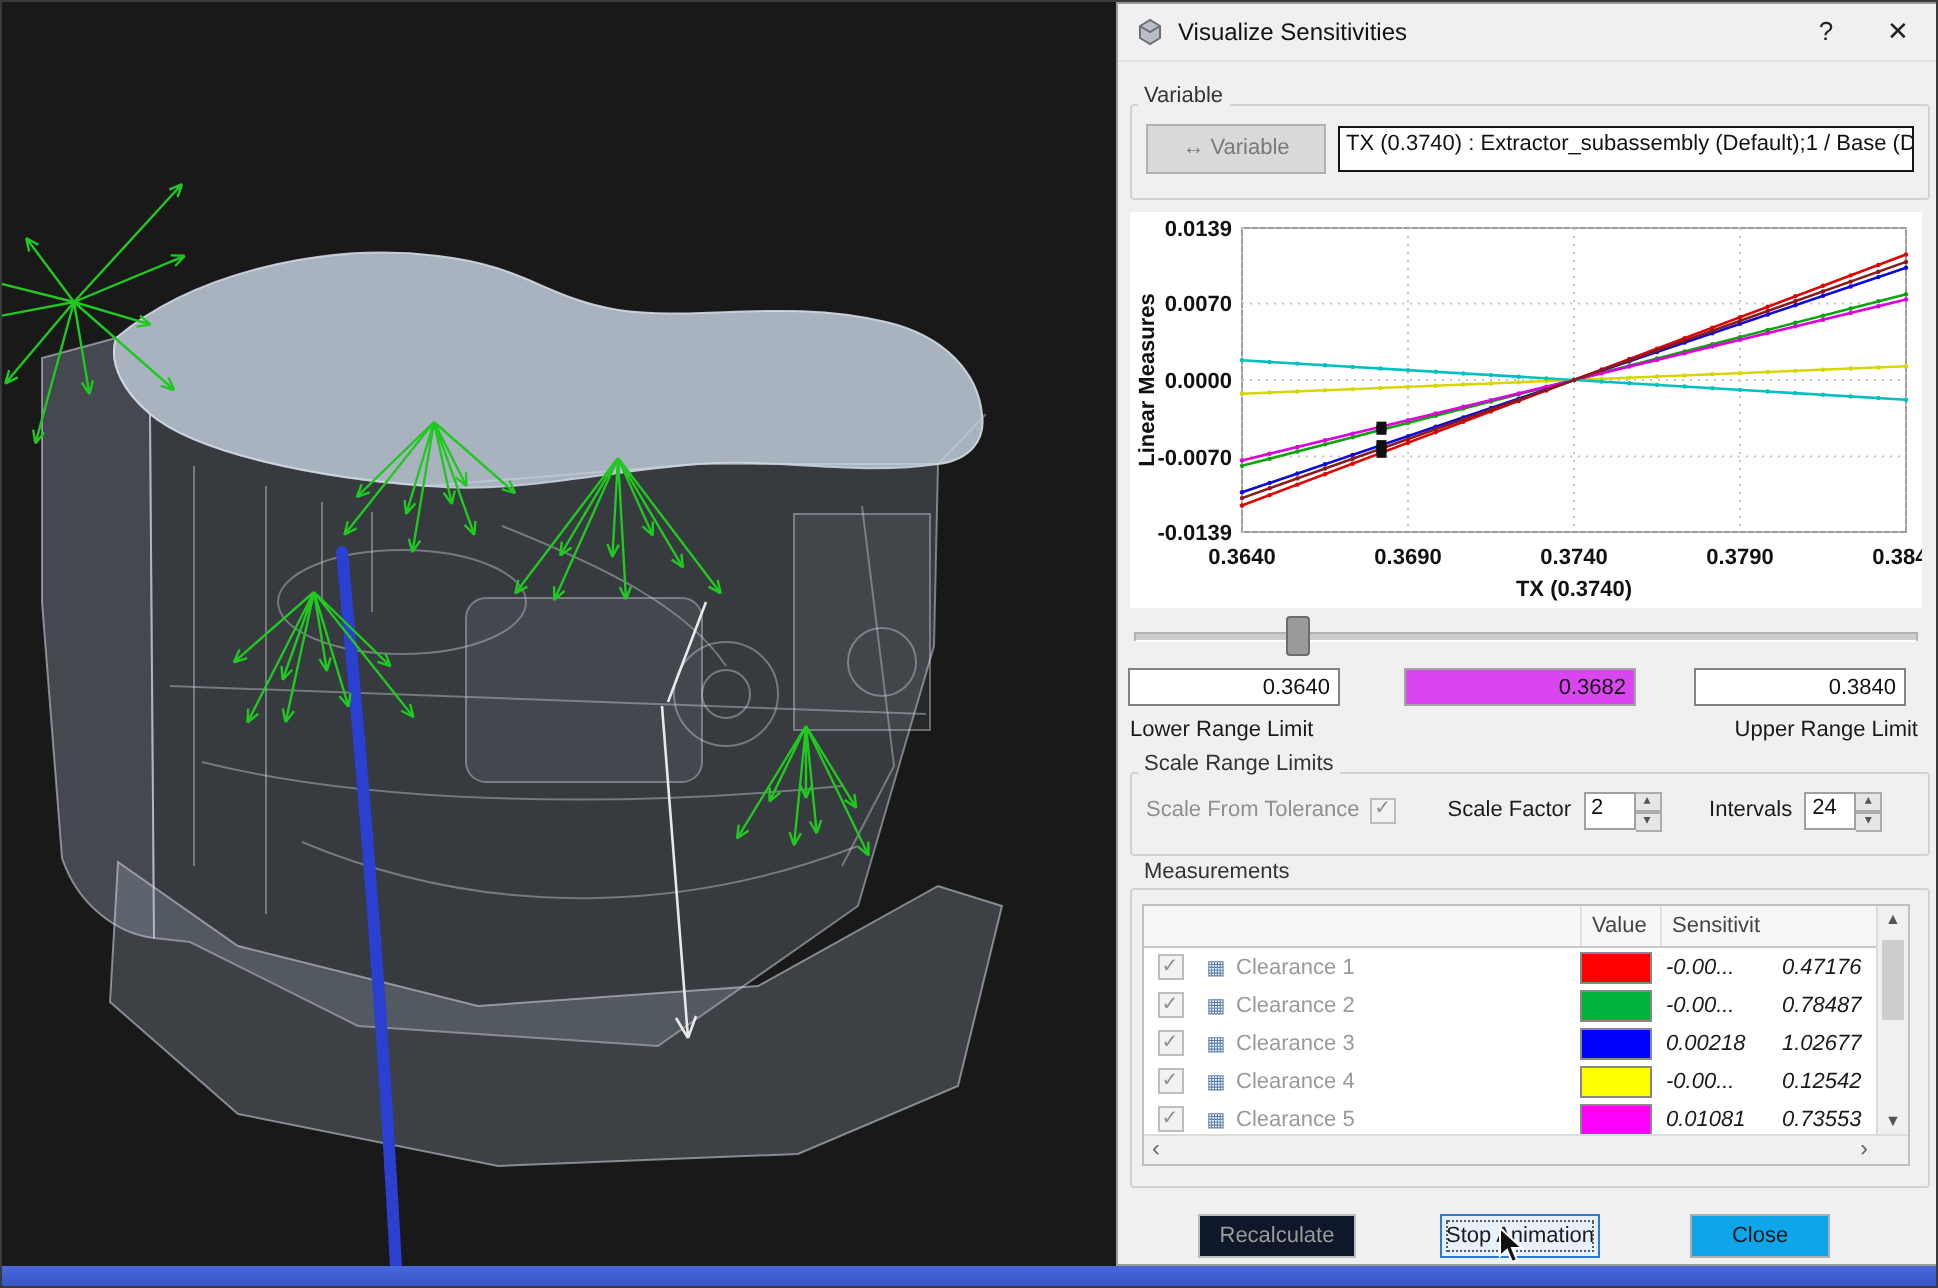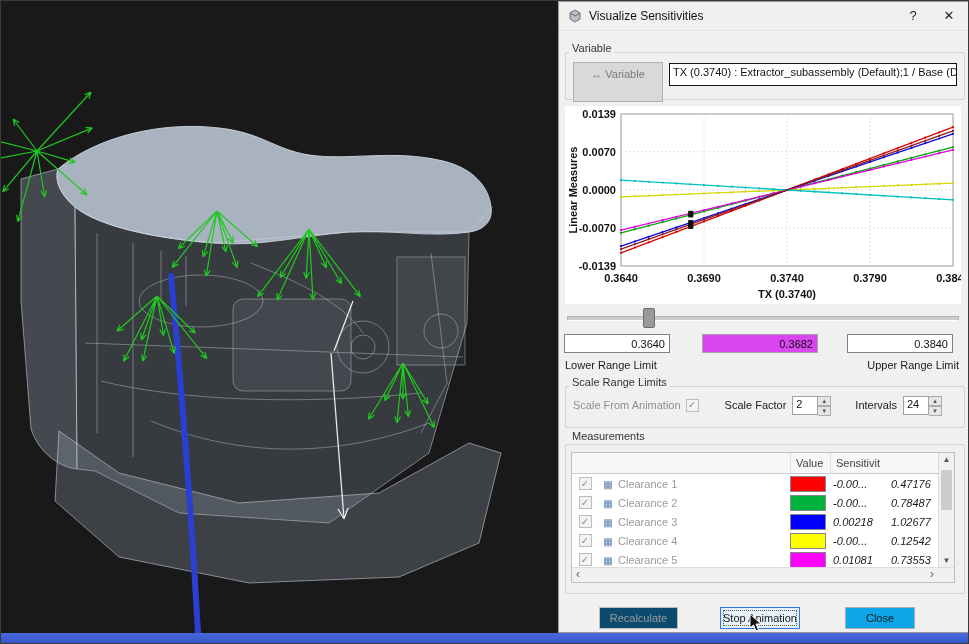--- a/index.html
+++ b/index.html
@@ -61,21 +61,21 @@
   .valcell,.senscell{color:#1a1a1a;overflow:hidden;white-space:nowrap;text-overflow:ellipsis;padding-left:3px;font-style:italic;}
   .vsb{position:absolute;right:0;top:0;width:15px;height:115px;background:#f0f0f0;border-left:1px solid #dcdcdc;}
   .vsb .sbtn{position:absolute;left:0;width:15px;height:14px;text-align:center;font-size:8px;
              line-height:14px;color:#555;background:#f0f0f0;}
   .vsb .thumb{position:absolute;left:2px;top:17px;width:11px;height:40px;background:#cdcdcd;}
   .hsb{position:absolute;left:0;right:0;bottom:0;height:14px;background:#f0f0f0;border-top:1px solid #dcdcdc;
        color:#666;font-size:12px;line-height:13px;}
   
   .btn{position:absolute;height:22px;box-sizing:border-box;background:#0ea5e9;border:1px solid #adadad;
        text-align:center;line-height:20px;font-size:11px;color:#1a1a1a;}
-  .btn.disabled{color:#9a9a9a;background:#0c4a6e;border-color:#bdbdbd;}
+  .btn.disabled{color:#9a9a9a;background:#0f172a;border-color:#bdbdbd;}
   .btn.primary{background:#e7f1fb;border:1px solid #2a7cd4;outline:1px dotted #5a5a5a;outline-offset:-4px;}
   .cursor{position:absolute;z-index:20;}
 </style>
 </head>
 <body>
 
 <div class="stage">
 
   <div class="viewport">
     <svg width="557" height="632" viewBox="0 0 557 632">
@@ -120,21 +120,21 @@
         <polygon points="3,5 8,2 13,5 13,11 8,14 3,11" fill="#b9bec7" stroke="#6b7078"></polygon>
         <polyline points="3,5 8,8 13,5 M8,8 8,14" fill="none" stroke="#6b7078"></polyline>
       </svg>
       <span class="title">Visualize Sensitivities</span>
       <span class="tbtn" style="right:44px">?</span>
       <span class="tbtn" style="right:8px">✕</span>
     </div>
 
     <span class="gbt abs" style="left:10px;top:40px">Variable</span>
     <div class="gb" style="left:6px;top:50px;width:398px;height:46px"></div>
-    <div class="varbtn" style="left:14px;top:60px;width:90px;height:40px">
+    <div class="varbtn" style="left:14px;top:60px;width:90px;height:25px">
       <span>↔</span>
       <span>Variable</span>
     </div>
     <div class="varfield" style="left:110px;top:61px;width:288px;height:23px">TX (0.3740) :  Extractor_subassembly (Default);1 / Base (Default</div>
 
     <div class="abs" style="left:6px;top:104px;width:396px;height:198px;background:#fff"><svg width="396" height="196">
           <rect width="396" height="196" fill="#ffffff"></rect>
           <rect x="56" y="8" width="332" height="152" fill="#ffffff" stroke="#9c9c9c"></rect>
           <line x1="56" y1="8" x2="56" y2="160" stroke="#c4c4c4" stroke-dasharray="1,3"></line>
           <text class="tick" x="56" y="176" text-anchor="middle">0.3640</text>
@@ -354,21 +354,21 @@
 
     <input class="tbox abs" style="left: 5px; top: 332px; width: 106px; height: 19px; text-align: right;" value="0.3640">
     <input class="tbox ro abs" style="left: 143px; top: 332px; width: 116px; height: 19px; text-align: right;" readonly="" value="0.3682">
     <input class="tbox abs" style="left: 288px; top: 332px; width: 106px; height: 19px; text-align: right;" value="0.3840">
     <span class="lbl" style="left:6px;top:357px">Lower Range Limit</span>
     <span class="lbl" style="right:10px;top:357px">Upper Range Limit</span>
 
     <span class="gbt abs" style="left:10px;top:374px">Scale Range Limits</span>
     <div class="gb" style="left:6px;top:384px;width:398px;height:40px"></div>
     <div class="abs" style="left:14px;top:393px;width:386px;height:20px;display:flex;align-items:center">
-      <span class="graylbl">Scale From Animation</span>
+      <span class="graylbl">Scale From Tolerance</span>
       <span class="cb" style="margin-left:5px">✓</span>
       <span style="margin-left:26px">Scale Factor</span>
       <span class="spin" style="margin-left:6px">
         <span class="spinval">2</span>
         <span class="spinarr">
           <span>▴</span>
           <span>▾</span>
         </span>
       </span>
       <span style="margin-left:24px">Intervals</span>

